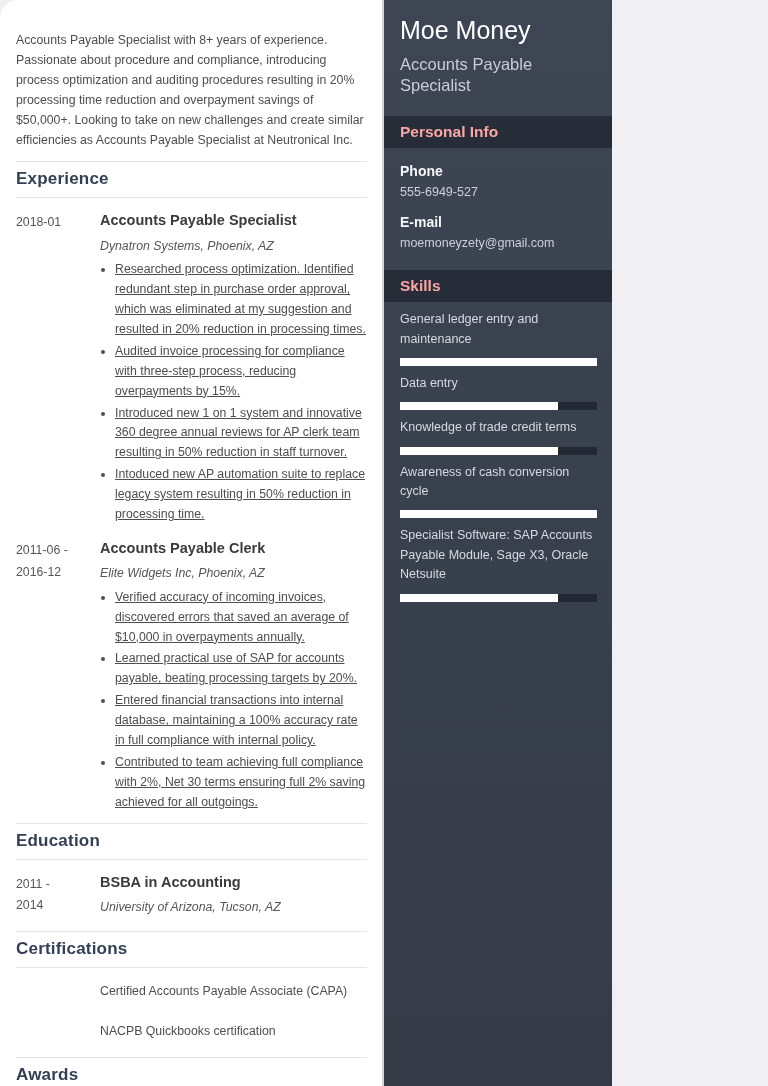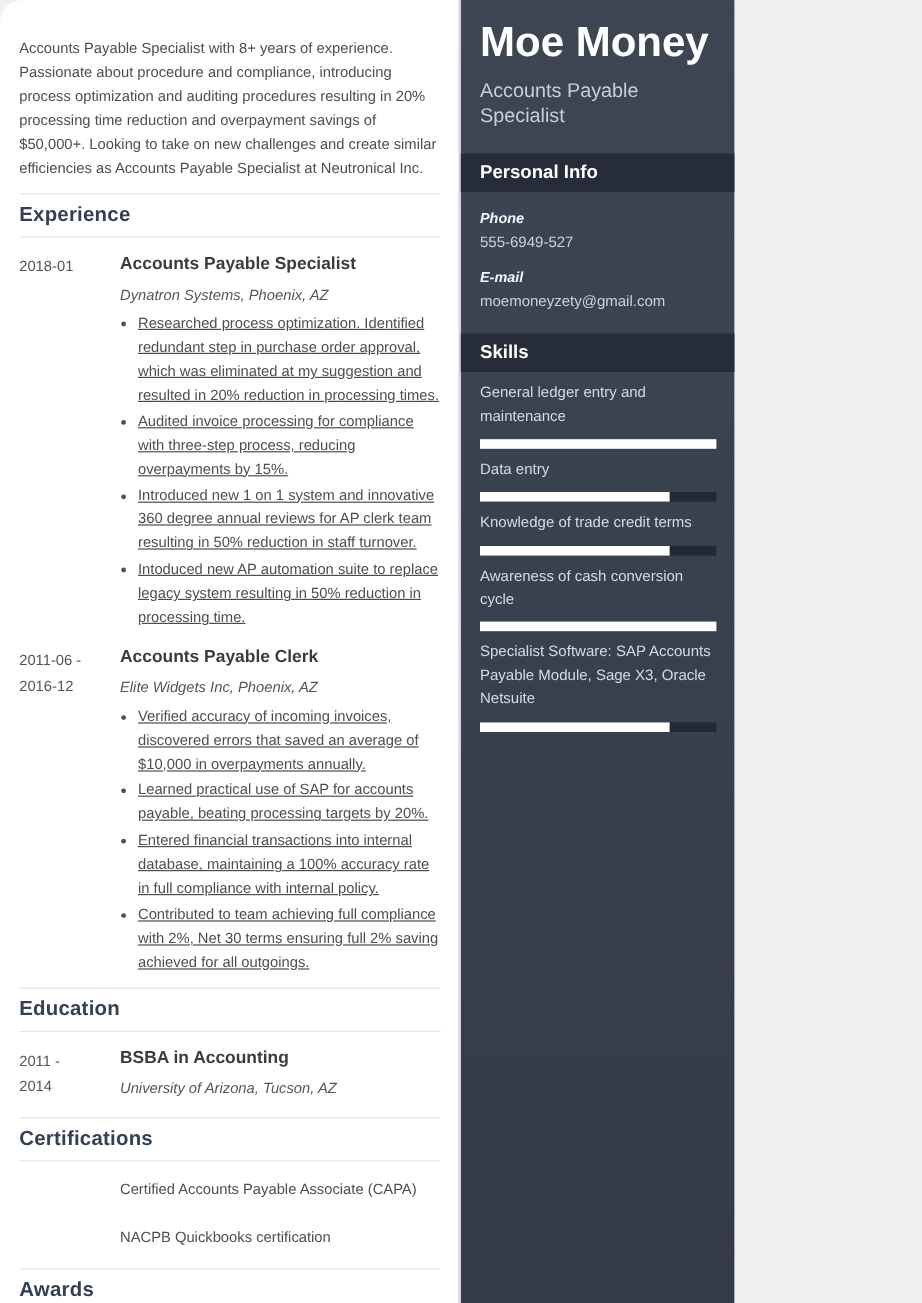--- a/index.html
+++ b/index.html
@@ -32,26 +32,26 @@
   .entry-title{font-size:14.5px;font-weight:bold;color:#3b3b3b;line-height:1.4;}
   .entry-subtitle{font-size:12.3px;font-style:italic;color:var(--muted);margin-top:6px;line-height:1.5;}
   .entry-text{font-size:12.3px;color:var(--body-text);line-height:1.6;padding-top:2px;}
   .entry-title:empty,.entry-subtitle:empty,.entry-text:empty{display:none;}
   ul.bullets{margin:5px 0 0;padding-left:15px;}
   ul.bullets li{font-size:12.3px;color:var(--body-text);line-height:1.62;margin-top:2px;text-decoration:underline;}
 
   
   .sidebar{width:230px;flex:none;background:linear-gradient(180deg,var(--sidebar-top),var(--sidebar-bottom));
            border-left:2px solid #d4d6d9;color:#fff;padding:0 15px 24px 16px;}
-  .candidate-name{font-size:35px;font-weight:bold;color:#ffffff;margin:15px 0 0;line-height:1.2;}
+  .candidate-name{font-size:25px;font-weight:normal;color:#ffffff;margin:15px 0 0;line-height:1.2;}
   .candidate-title{font-size:16.5px;color:#c9ced8;margin-top:9px;line-height:1.28;}
   .band{background:var(--band);margin:20px -15px 0 -16px;padding:7px 15px 7px 16px;
-        font-size:15.5px;font-weight:bold;color:#ffffff;}
+        font-size:15.5px;font-weight:bold;color:#fca5a5;}
   .contact-item{margin-top:15px;}
-  .contact-label{font-size:12px;font-weight:bold;color:#f4f6f9;font-style:italic;}
+  .contact-label{font-size:14px;font-weight:bold;color:#f4f6f9;}
   .contact-value{font-size:12.5px;color:var(--side-light);margin-top:6px;}
   .skill-item{margin-top:8px;}
   .skill-label{font-size:12.5px;color:#d6dae0;line-height:1.55;}
   .skill-bar{margin-top:9px;height:8px;background:var(--track);}
   .skill-bar-fill{height:100%;background:var(--fill);}
 </style>
 </head>
 <body>
 
 <div class="page">

